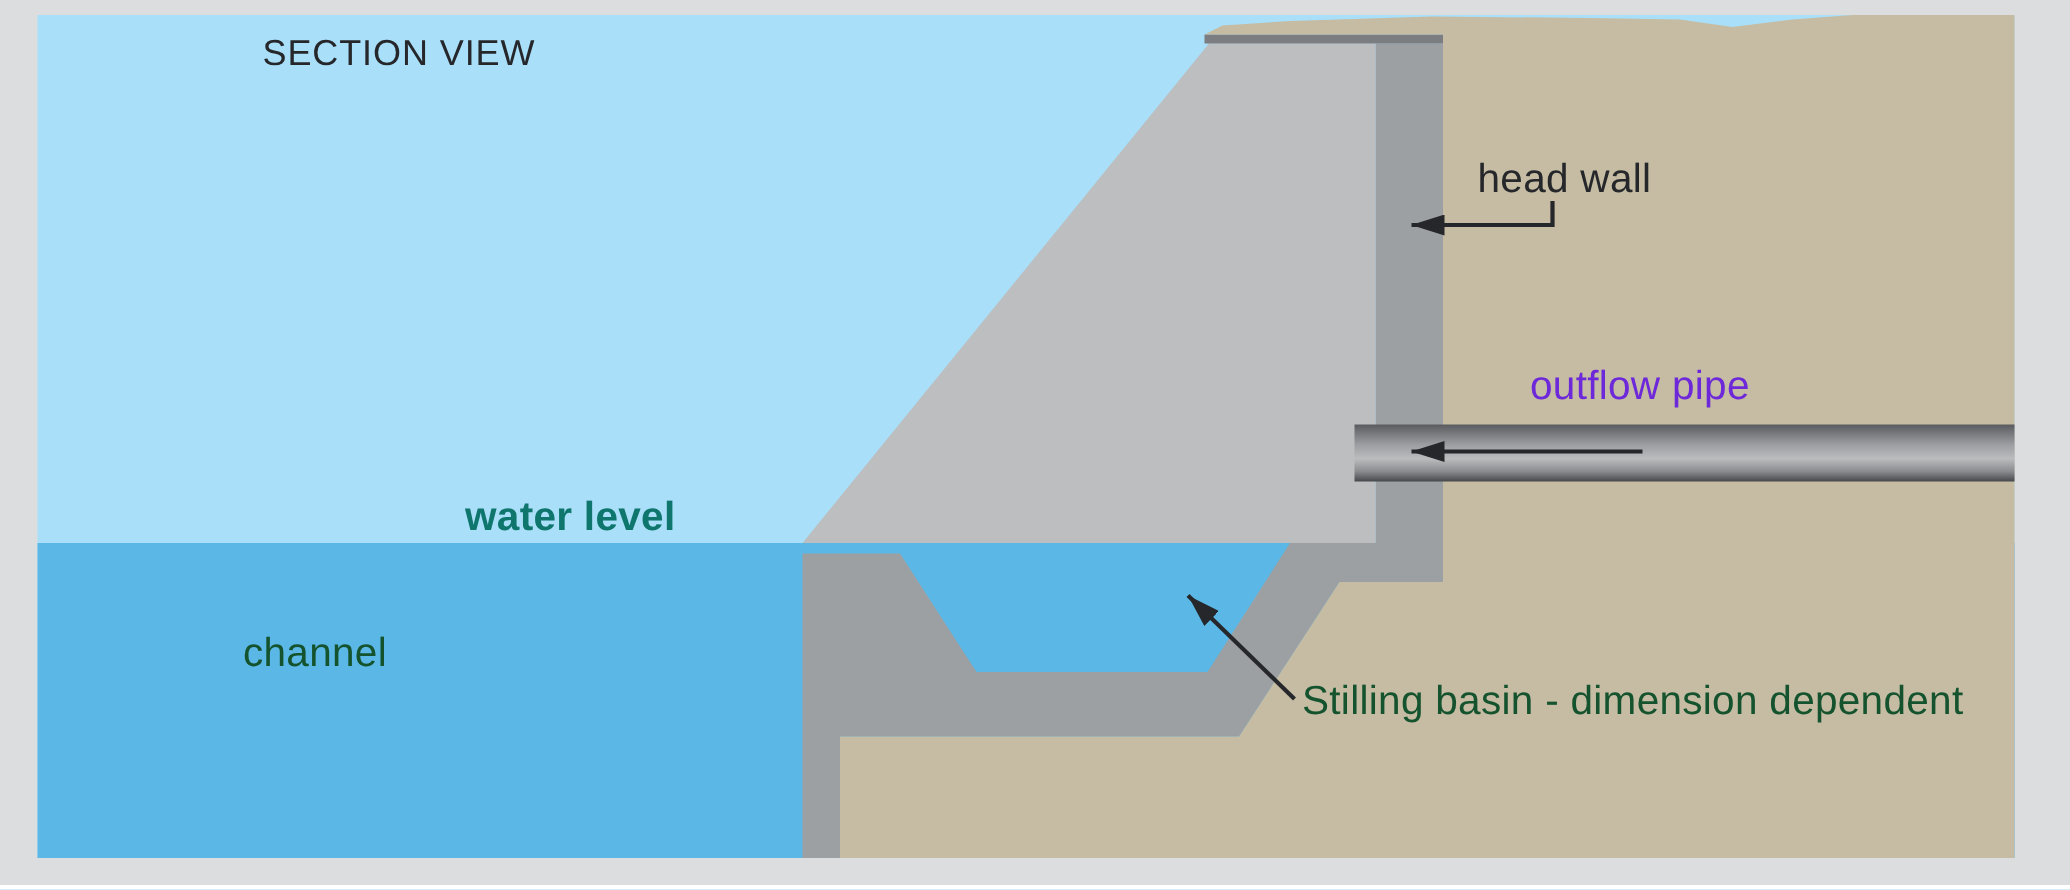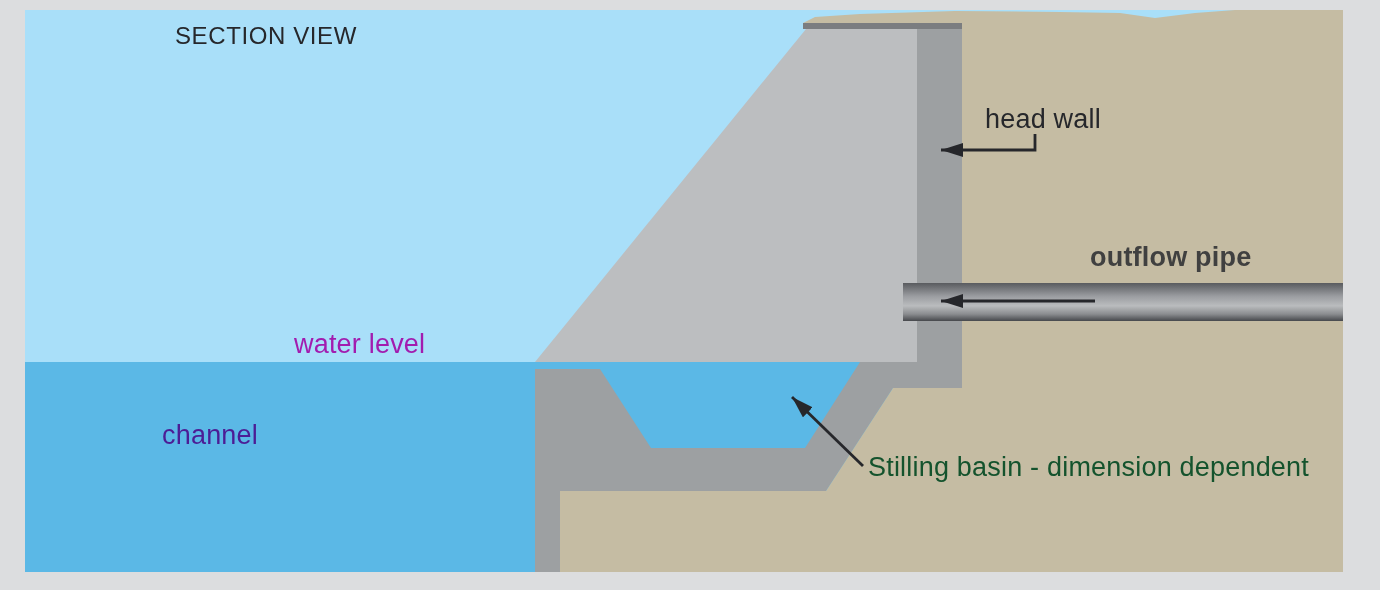--- a/index.html
+++ b/index.html
@@ -58,24 +58,24 @@
 
       <polyline class="arrow-line" points="1035,134 1035,150 941,150" marker-end="url(#arrowHead)" stroke="#26272b"></polyline>
       <line class="arrow-line" x1="1095" y1="301" x2="941" y2="301" marker-end="url(#arrowHead)" stroke="#26272b"></line>
       <line class="arrow-line" x1="863" y1="466" x2="792" y2="397" marker-end="url(#arrowHead)" stroke="#26272b"></line>
     </svg>
 
     <div class="lbl title" style="left: 175px; top: 23px; color: rgb(38, 39, 43);">SECTION VIEW</div>
 
     <div class="lbl" style="left: 985px; top: 105px; color: rgb(38, 39, 43);">head wall</div>
 
-    <div class="lbl" style="left: 1090px; top: 243px; color: #404040; font-weight: bold;">outflow pipe</div>
+    <div class="lbl" style="left: 1020px; top: 243px; color: #6d28d9;">outflow pipe</div>
 
-    <div class="lbl" style="left: 294px; top: 330px; color: #a21caf;">water level</div>
+    <div class="lbl" style="left: 310px; top: 330px; color: #0f766e; font-weight: bold;">water level</div>
 
-    <div class="lbl" style="left: 162px; top: 421px; color: #4c1d95;">channel</div>
+    <div class="lbl" style="left: 162px; top: 421px; color: #14532d;">channel</div>
 
     <div class="lbl stilling" style="left: 868px; top: 453px; color: #14532d;">
       <div>Stilling basin - dimension dependent</div>
     </div>
 
   </div>
 </div>
 
 </body></html>

